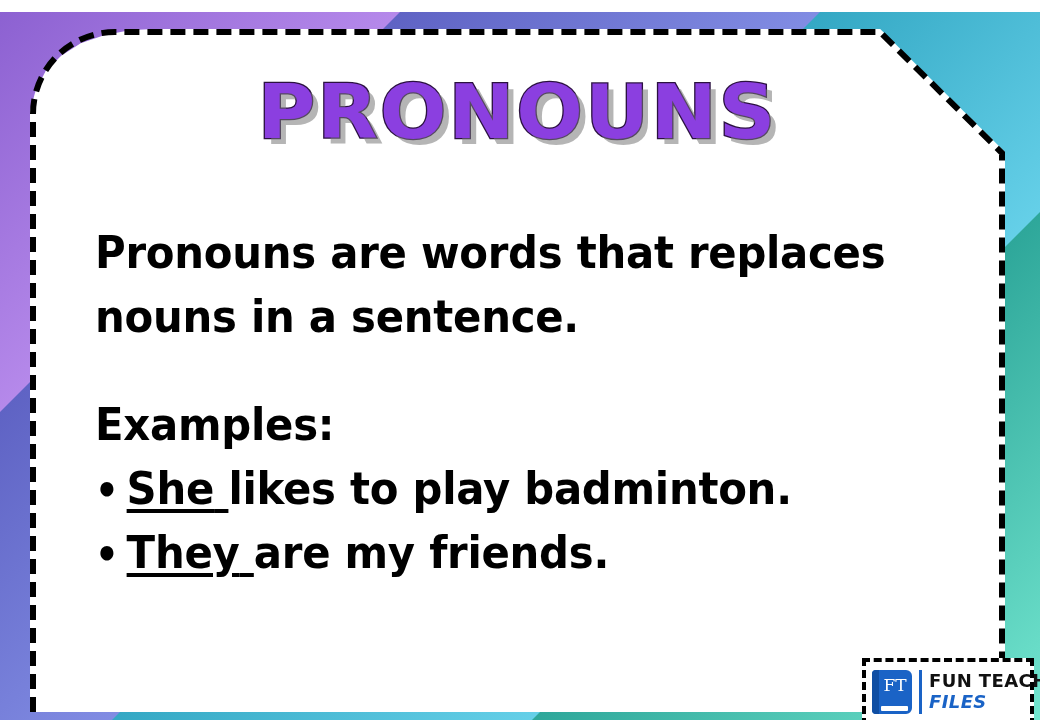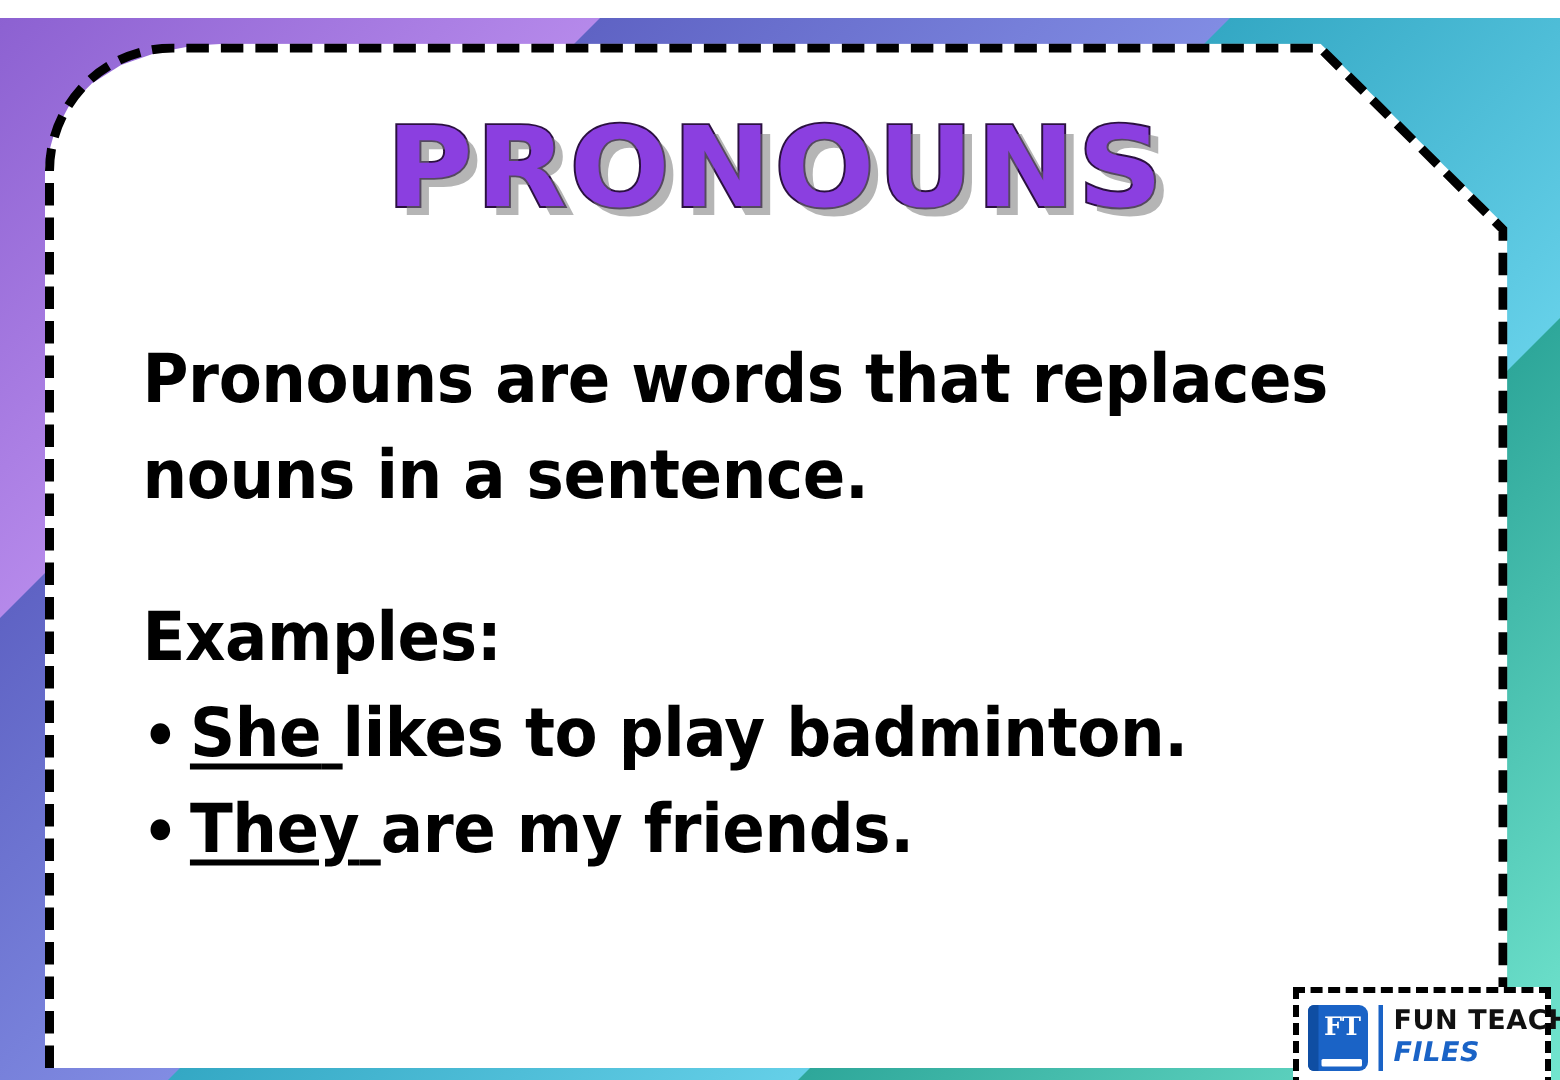--- a/index.html
+++ b/index.html
@@ -183,21 +183,21 @@
     background: #ffffff;
     border-radius: 1px;
   }
   #logo-book .ft {
     position: absolute;
     left: 8px; top: 7px;
     width: 30px;
     text-align: center;
     color: #ffffff;
     font-family: "DejaVu Serif", serif;
-    font-weight: bold;
+    font-weight: normal;
     font-size: 17px;
     line-height: 1;
   }
   #logo-divider {
     flex: 0 0 auto;
     width: 3px;
     height: 44px;
     background: #1a63c6;
     margin-right: 7px;
   }

